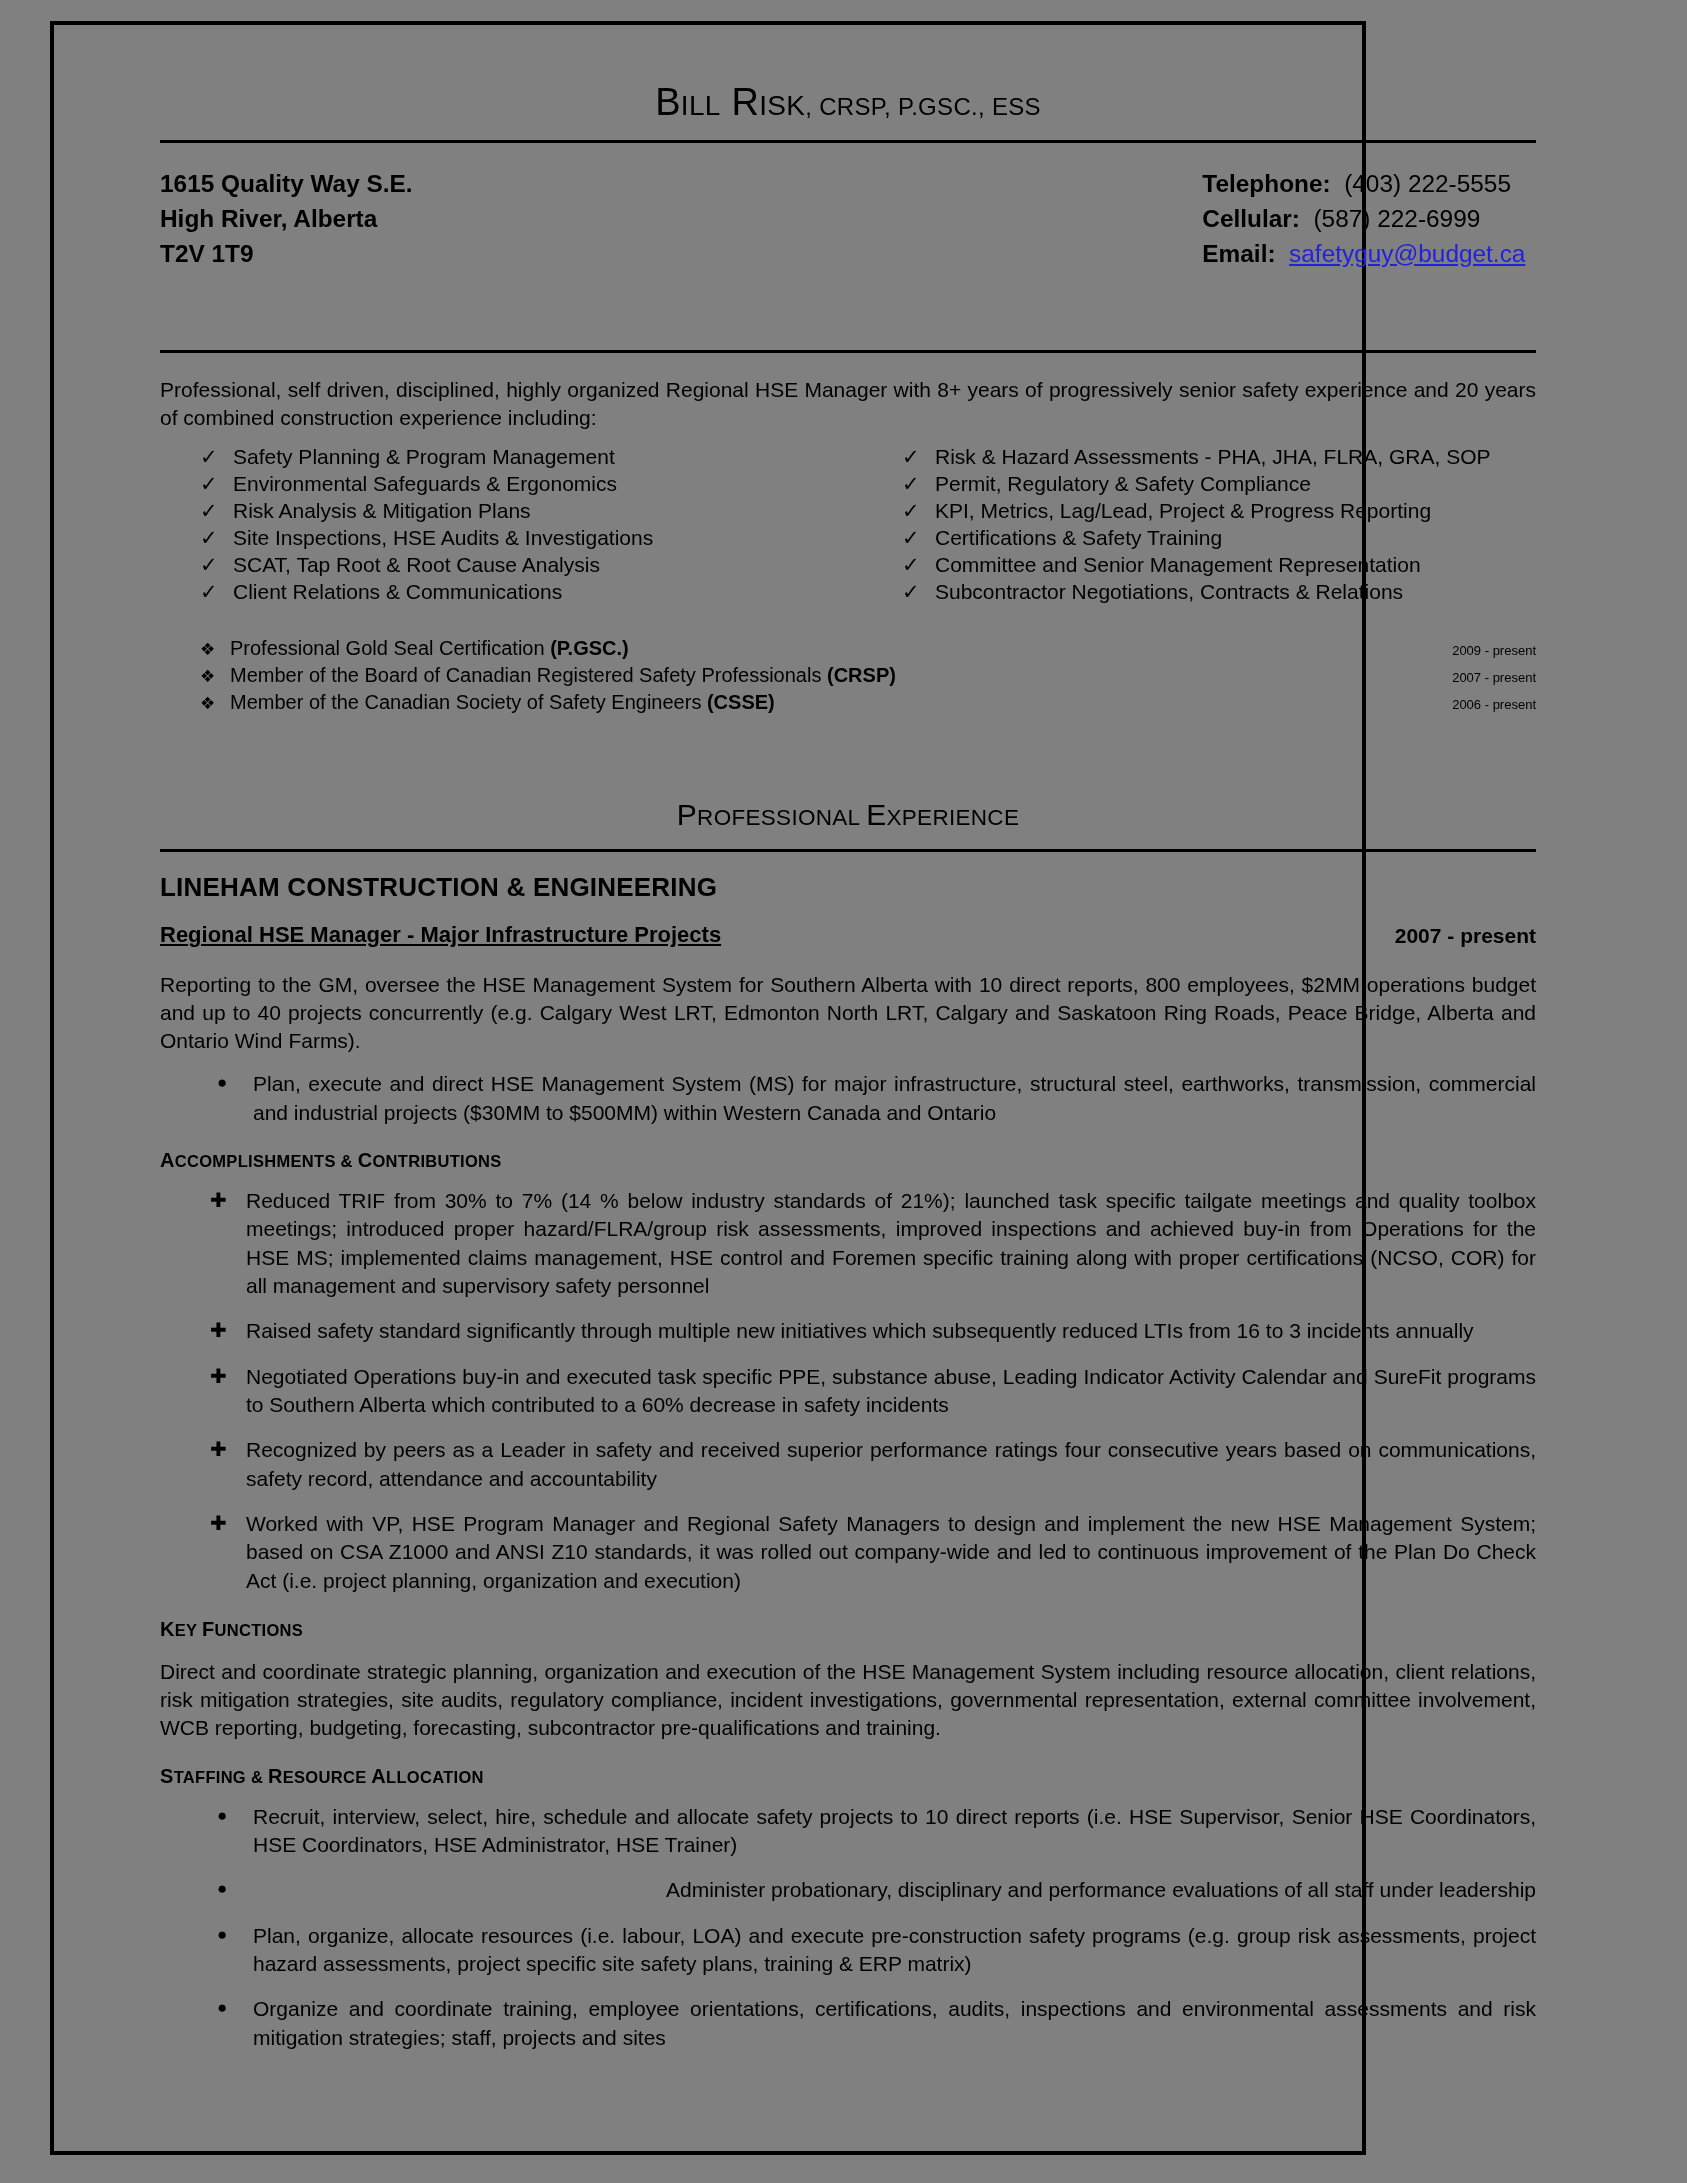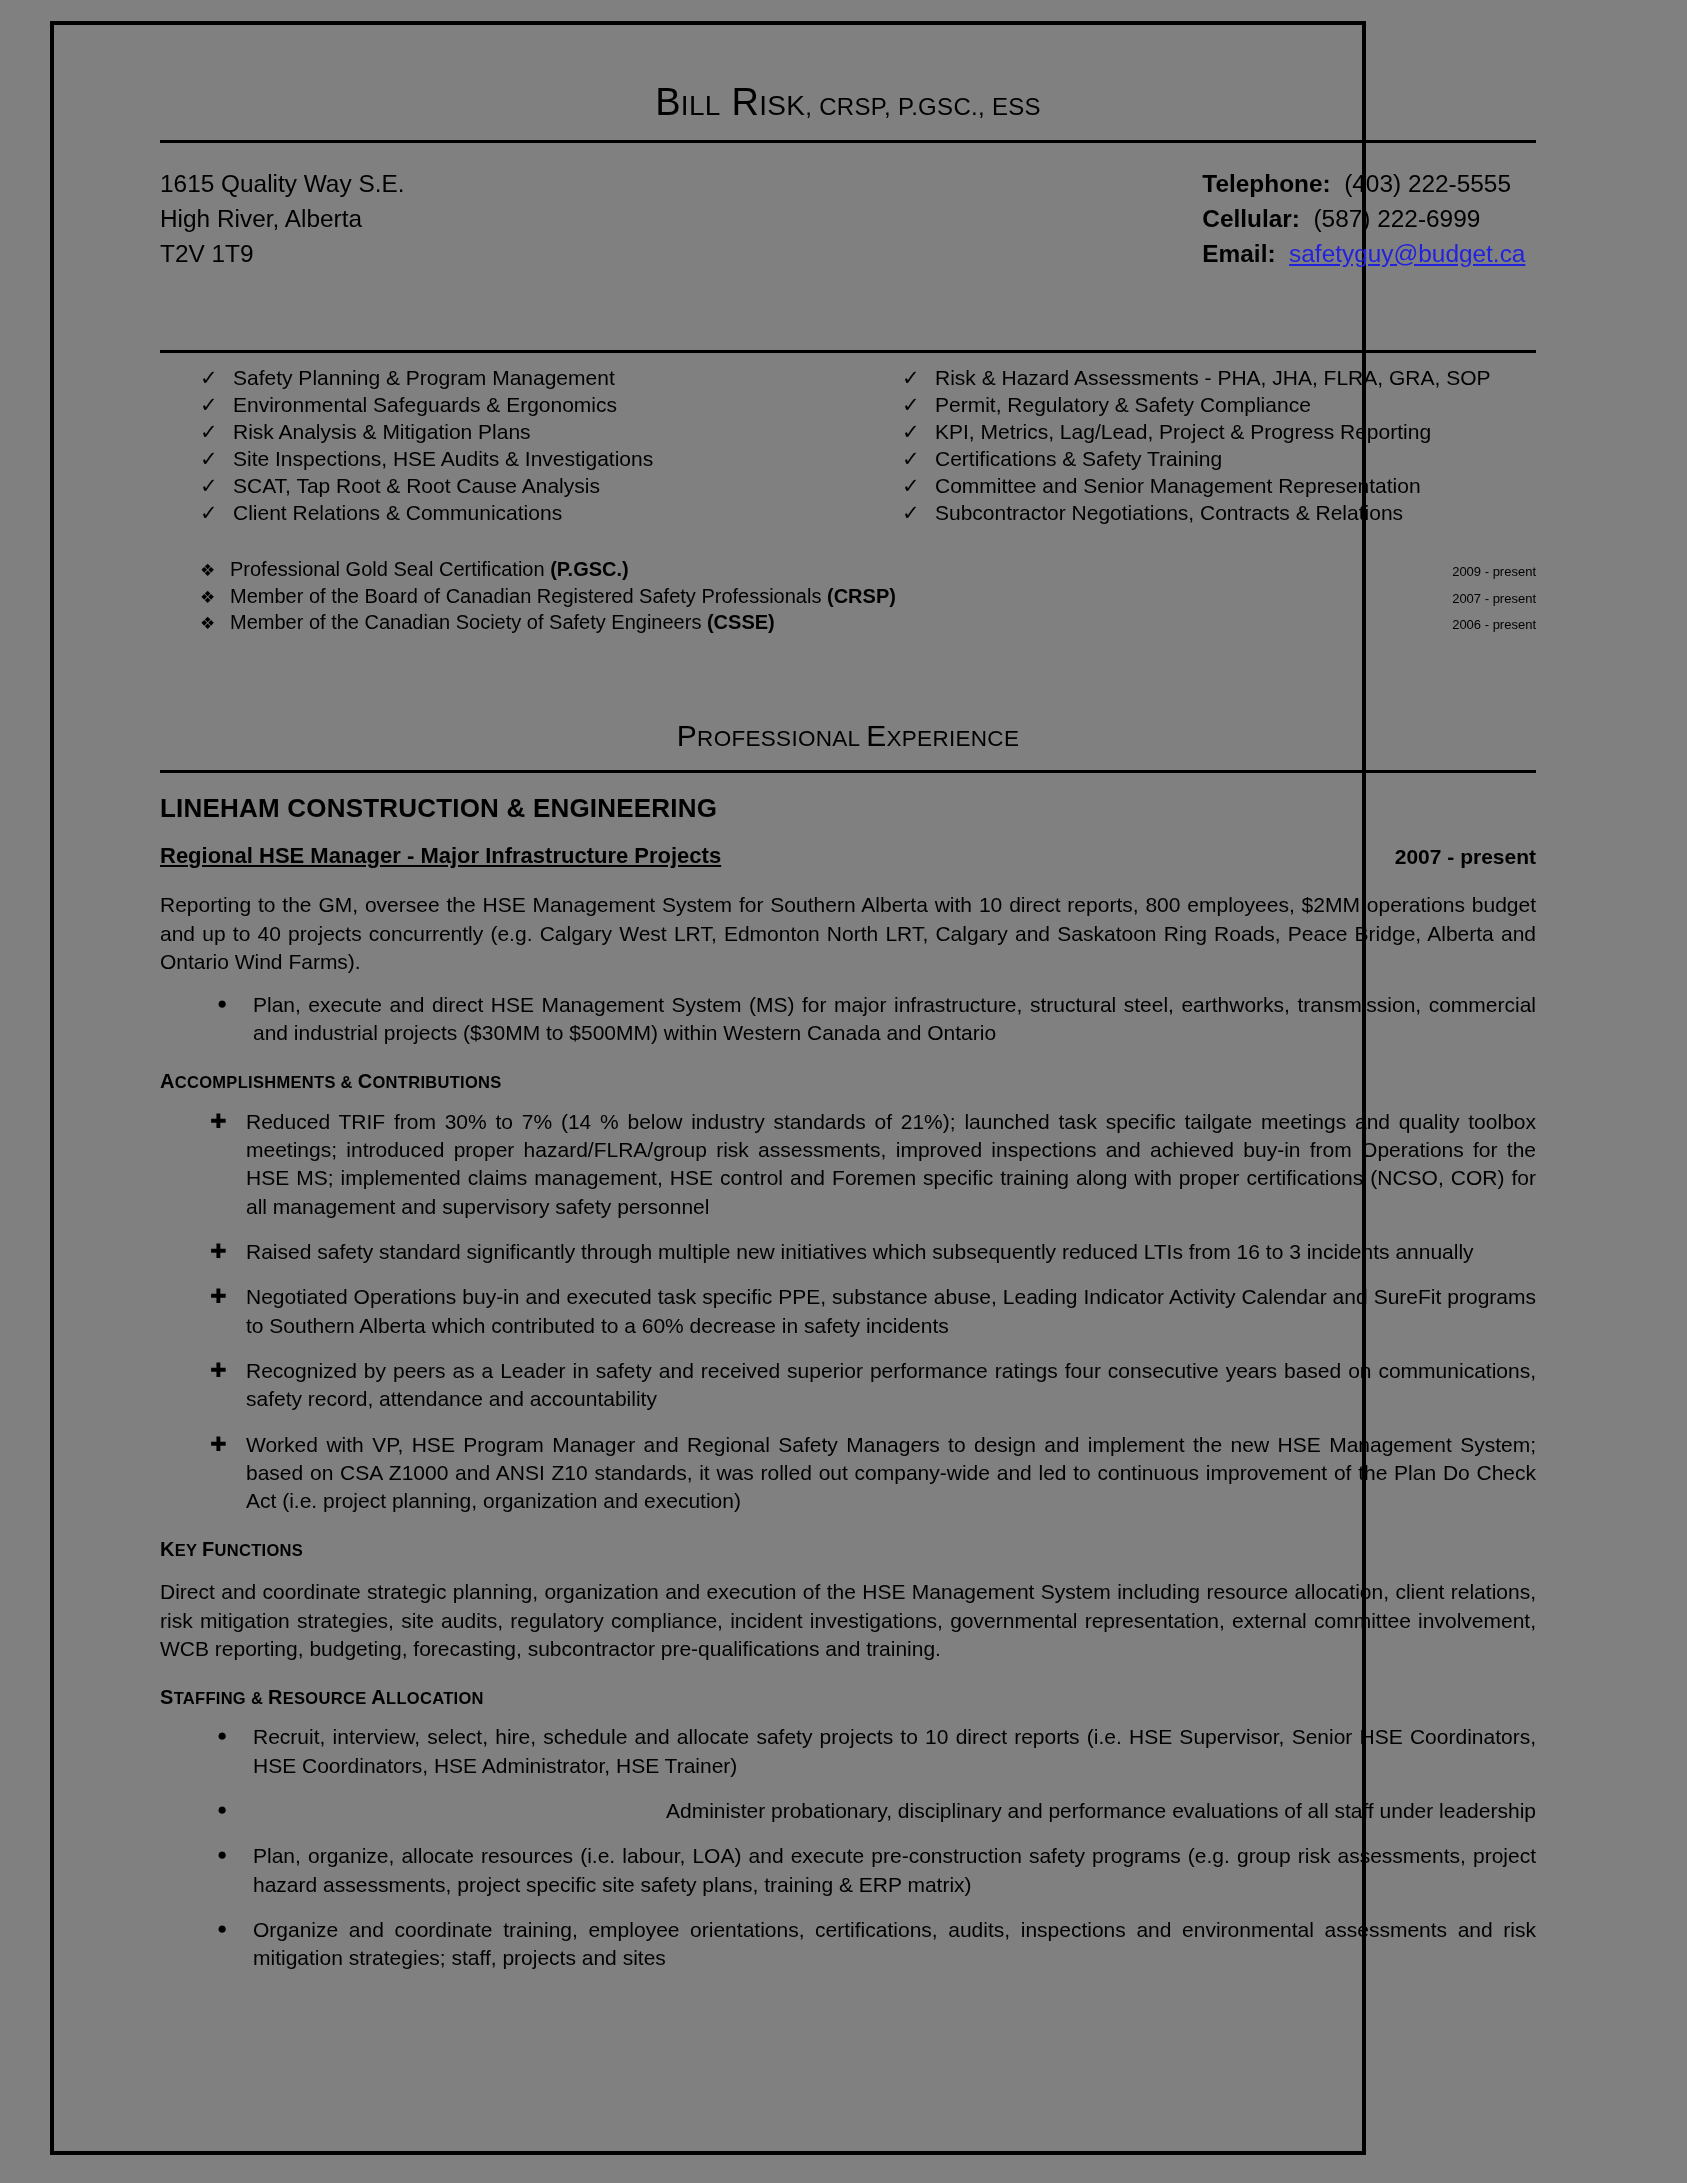--- a/index.html
+++ b/index.html
@@ -47,21 +47,21 @@
   }
 
   
   .contact {
     display: flex;
     justify-content: space-between;
     margin-top: 24px;
     font-size: 24.4px;
     line-height: 1.42;
   }
-  .contact-left div { white-space: nowrap; }
+  .contact-left div { white-space: nowrap; font-weight: bold; }
   .contact-right { text-align: left; padding-right: 10.6px; }
   .contact-row { white-space: nowrap; }
   .contact-label { font-weight: bold; }
   .email-link {
     color: #2222dd;
     text-decoration: underline;
   }
 
   
   .section { margin-top: 0; }
@@ -195,20 +195,21 @@
       <div class="contact-right">
         <div class="contact-row"><span class="contact-label">Telephone:</span>&nbsp;&nbsp;<span>(403) 222-5555</span></div>
         <div class="contact-row"><span class="contact-label">Cellular:</span>&nbsp;&nbsp;<span>(587) 222-6999</span></div>
         <div class="contact-row"><span class="contact-label">Email:</span>&nbsp;&nbsp;<span class="email-link">safetyguy@budget.ca</span></div>
       </div>
     </div>
 
     <div class="section sec-gap-exec">
       <hr class="rule">
 
+      <div class="body-text">Professional, self driven, disciplined, highly organized Regional HSE Manager with 8+ years of progressively senior safety experience and 20 years of combined construction experience including:</div>
 
       <div class="check-cols">
         <div class="check-col left">
           <div class="check-item">
               <span class="check-mark">✓</span>
               <span>Safety Planning &amp; Program Management</span>
             </div>
           <div class="check-item">
               <span class="check-mark">✓</span>
               <span>Environmental Safeguards &amp; Ergonomics</span>

